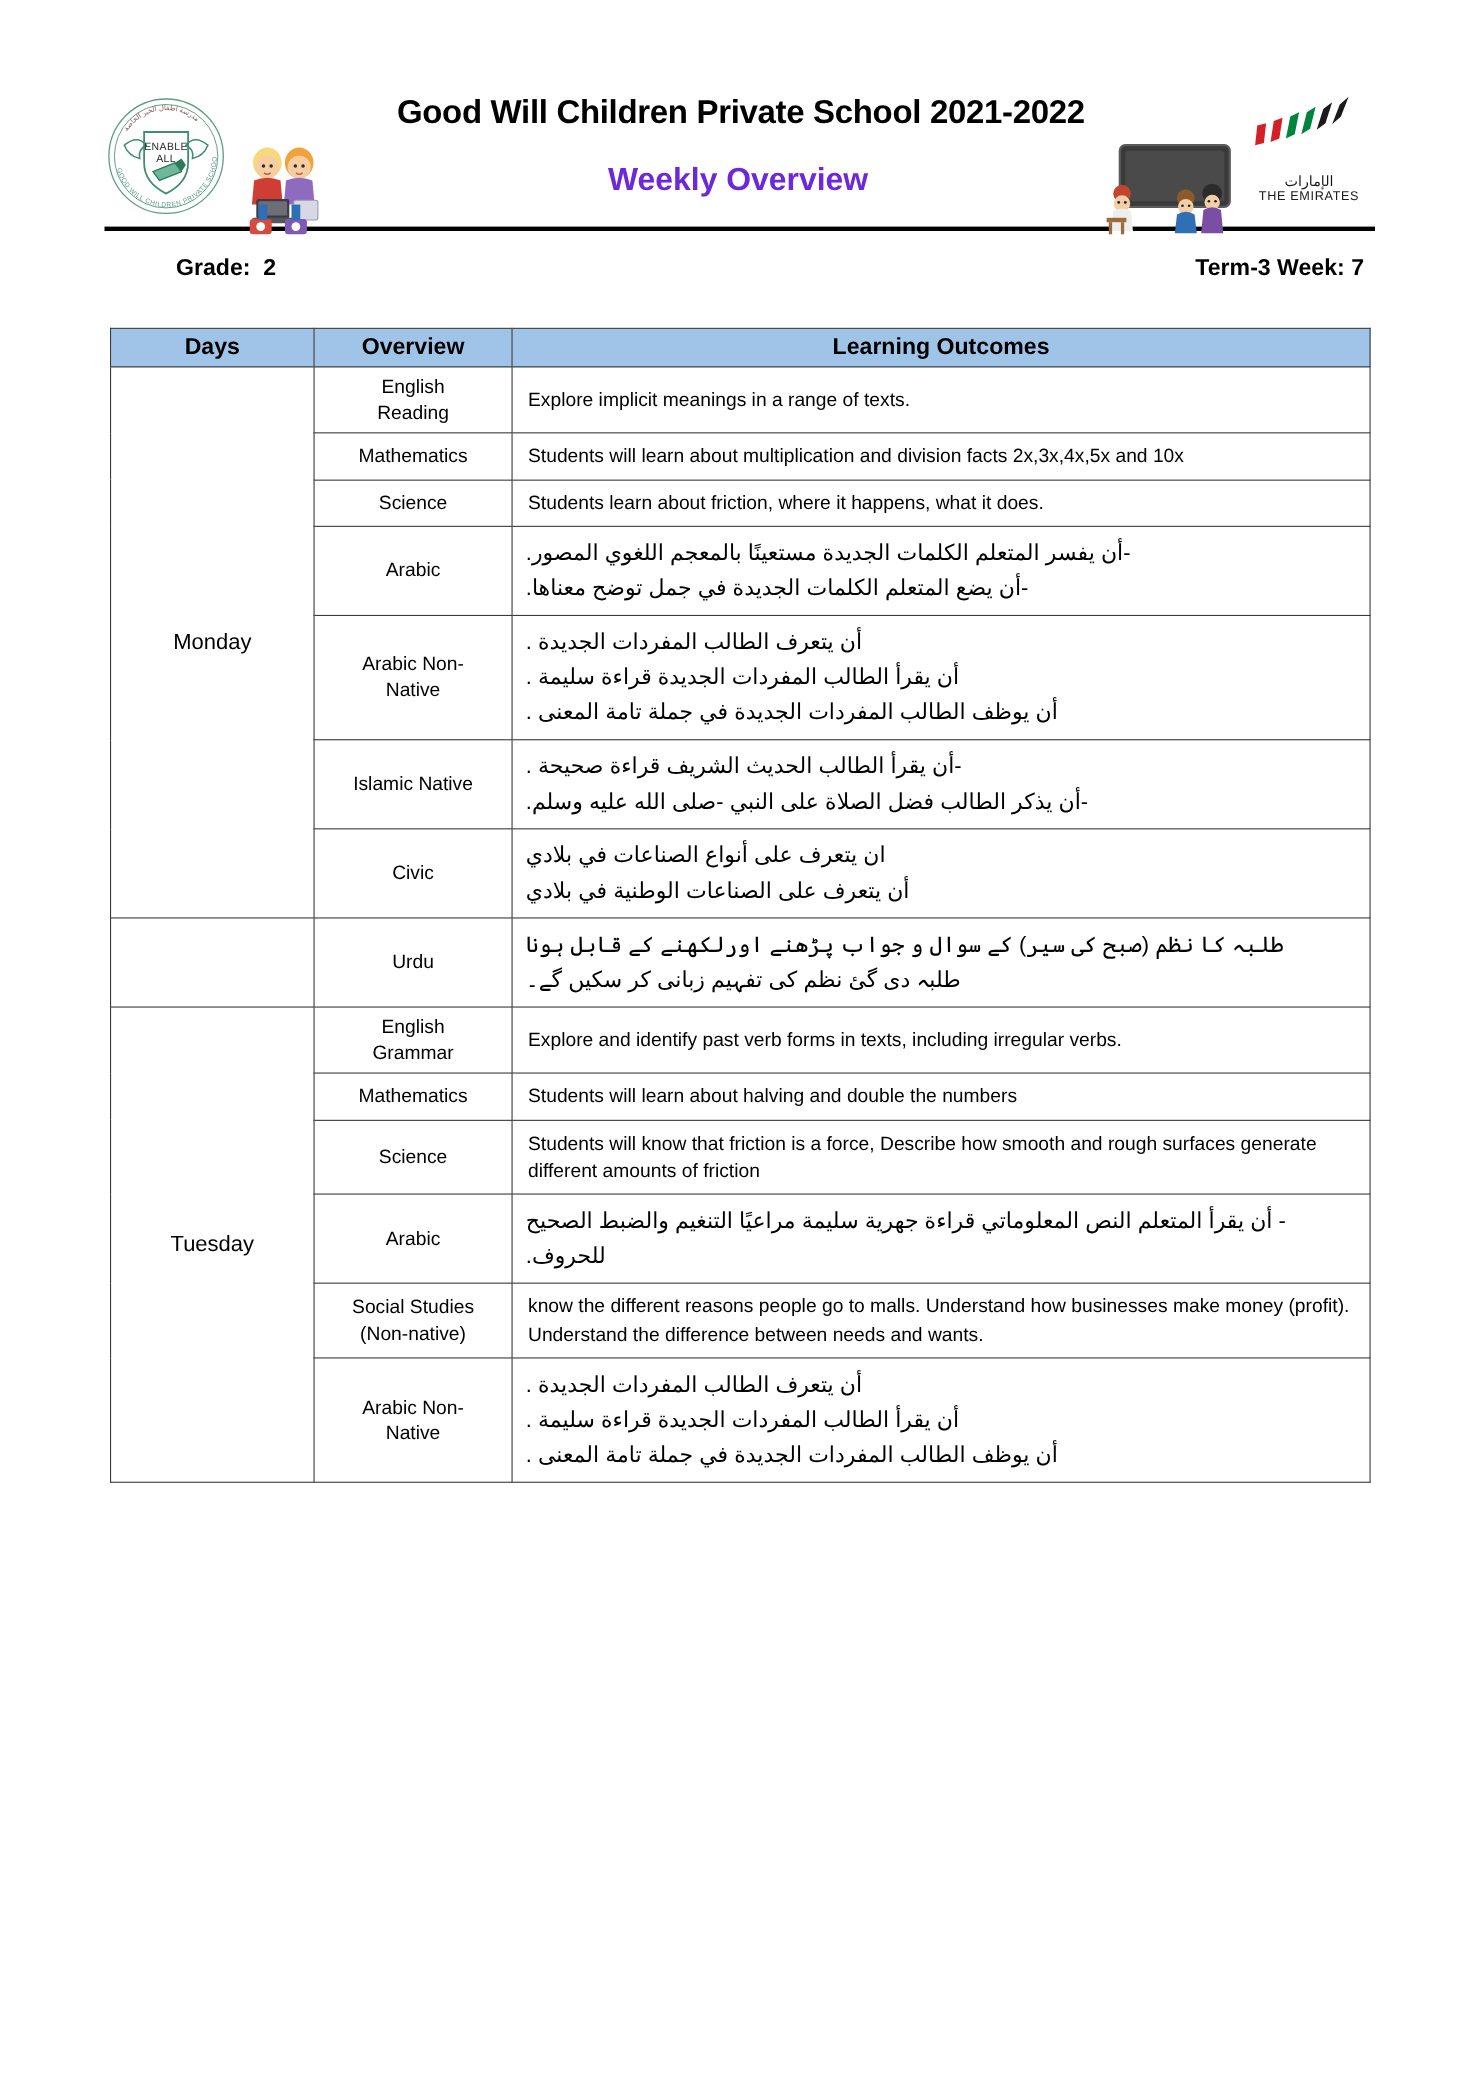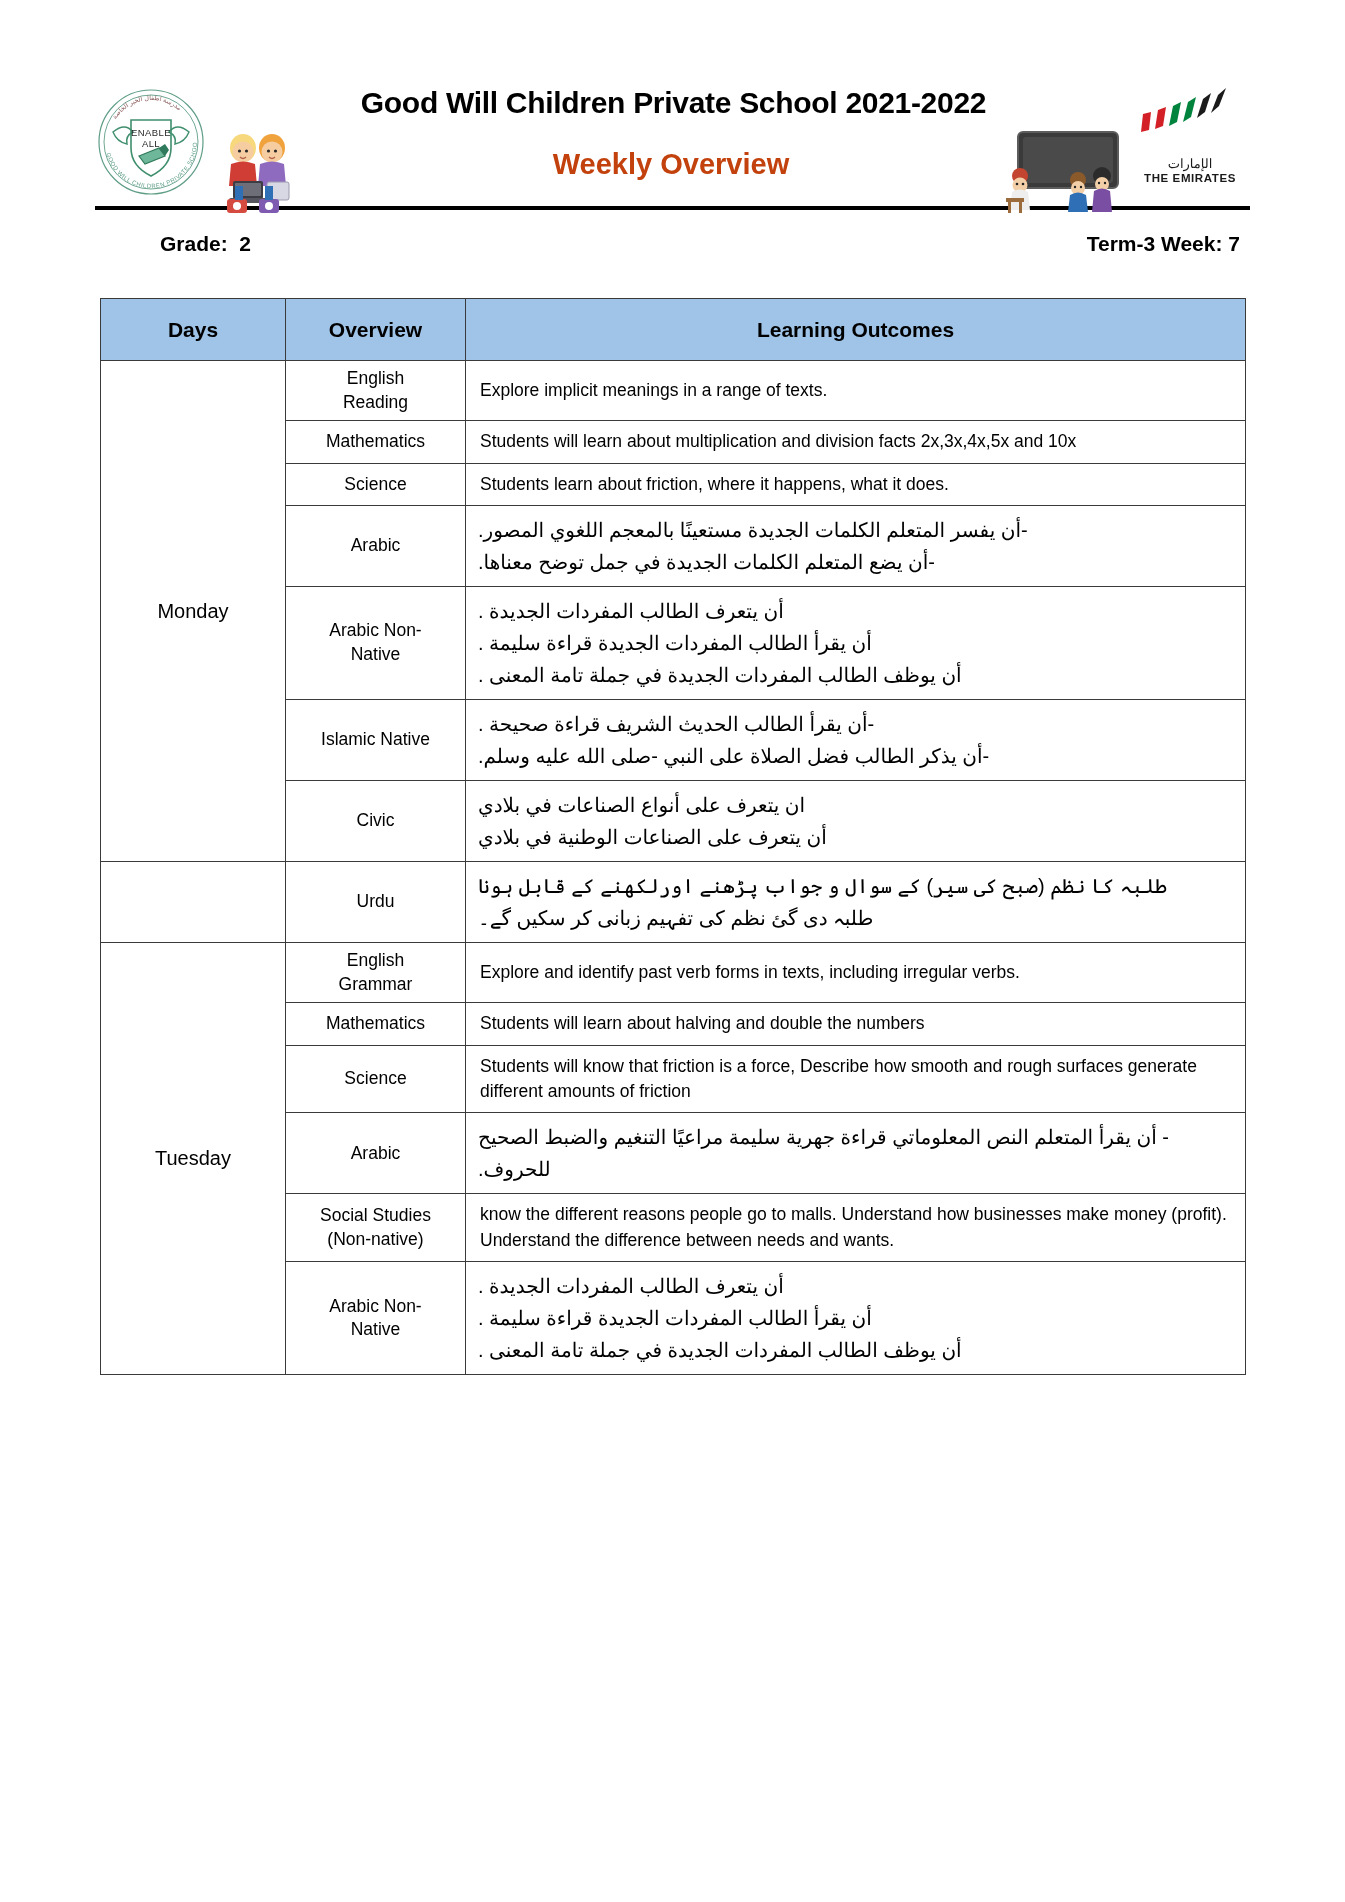--- a/index.html
+++ b/index.html
@@ -51,21 +51,21 @@
     font-size: 30px;
     letter-spacing: -0.3px;
     color: #000000;
     white-space: nowrap;
     margin-left: 10px;
   }
   .weekly-title {
     font-family: "Liberation Sans", sans-serif;
     font-weight: bold;
     font-size: 29px;
-    color: #c2410c;
+    color: #6d28d9;
     margin-top: 28px;
     margin-left: 5px;
   }
   .kids-left {
     position: absolute;
     left: 6px;
     top: 48px;
     width: 96px;
     height: 92px;
   }
@@ -84,21 +84,21 @@
   }
   .emirates-wordmark-ar {
     font-size: 13px;
     letter-spacing: 1px;
     color: #1a1a1a;
     margin-top: 2px;
     direction: rtl;
   }
   .emirates-wordmark-en {
     font-size: 11.5px;
-    font-weight: bold;
+    font-weight: normal;
     letter-spacing: 0.6px;
     color: #1a1a1a;
     margin-top: 1px;
   }
 
   .rule {
     margin: 6px 95px 0 95px;
     border-top: 4px solid #000;
   }
 
@@ -124,21 +124,21 @@
   }
   table.overview td, table.overview th {
     border: 1.5px solid #3a3a3a;
     vertical-align: middle;
   }
   thead th {
     background: #9fc4e7;
     font-weight: bold;
     font-size: 21px;
     text-align: center;
-    height: 62px;
+    height: 35px;
     padding: 4px 6px;
   }
   col.c-days { width: 185px; }
   col.c-subj { width: 180px; }
   col.c-out  { width: 780px; }
 
   td.day-cell {
     text-align: center;
     font-size: 20px;
     padding: 6px;

